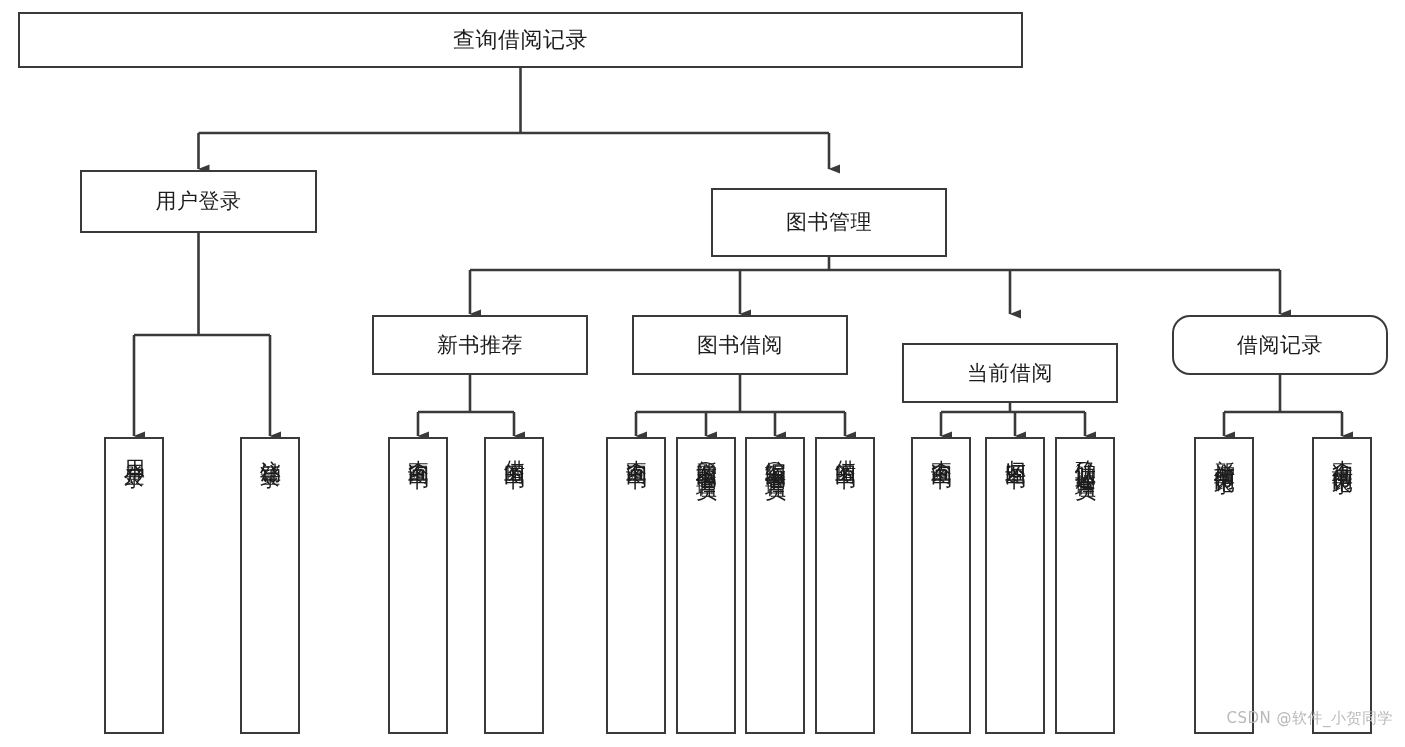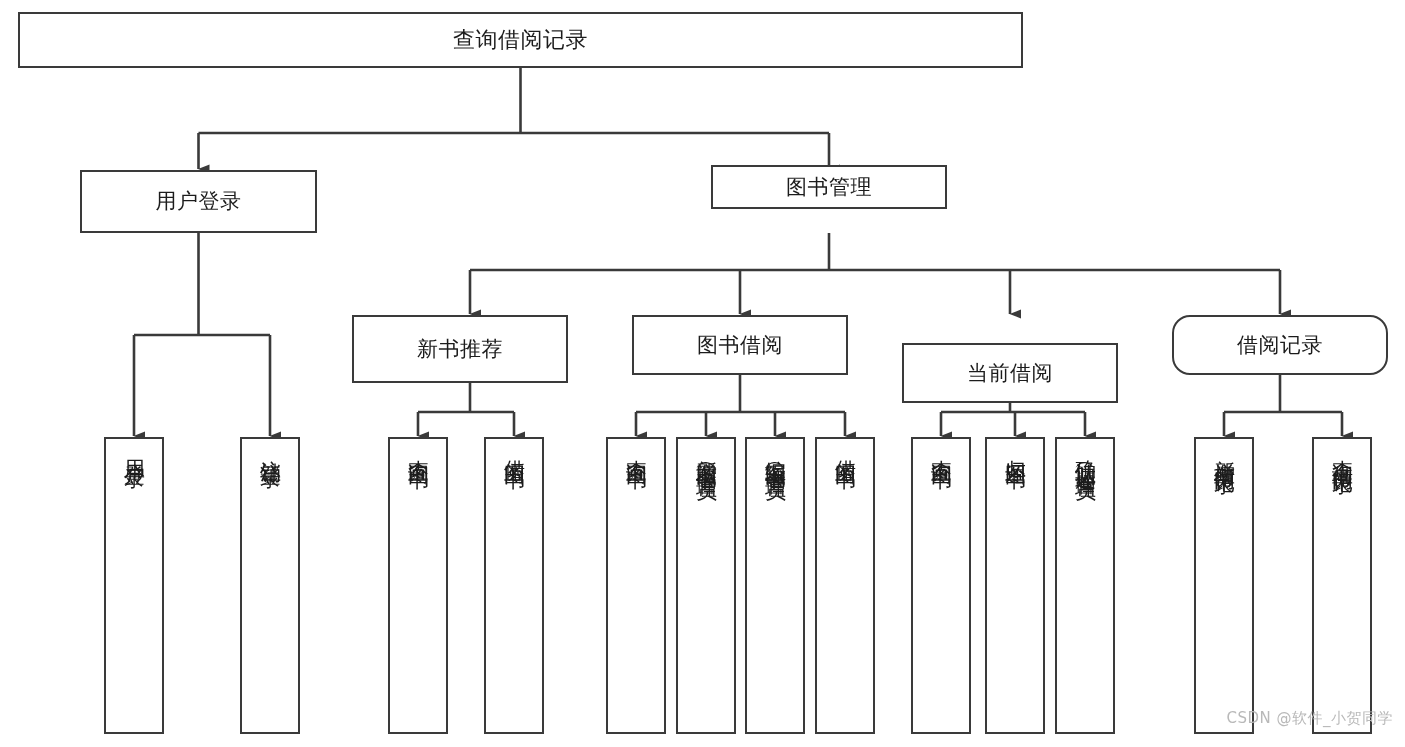--- a/index.html
+++ b/index.html
@@ -124,24 +124,24 @@
       </g>
   </svg>
 
   <div id="nodes-layer">
       <div class="node horiz root" style="left: 18px; top: 12px; width: 1005px; height: 56px;">
         <span class="node-label">查询借阅记录</span>
       </div>
       <div class="node horiz" style="left: 80px; top: 170px; width: 237px; height: 63px;">
         <span class="node-label">用户登录</span>
       </div>
-      <div class="node horiz" style="left: 711px; top: 165px; width: 236px; height: 44px;">
+      <div class="node horiz" style="left: 711px; top: 188px; width: 236px; height: 69px;">
         <span class="node-label">图书管理</span>
       </div>
-      <div class="node horiz" style="left: 352px; top: 315px; width: 216px; height: 68px;">
+      <div class="node horiz" style="left: 372px; top: 315px; width: 216px; height: 60px;">
         <span class="node-label">新书推荐</span>
       </div>
       <div class="node horiz" style="left: 632px; top: 315px; width: 216px; height: 60px;">
         <span class="node-label">图书借阅</span>
       </div>
       <div class="node horiz" style="left: 902px; top: 315px; width: 216px; height: 60px; margin-top: 28px;">
         <span class="node-label">当前借阅</span>
       </div>
       <div class="node horiz" style="left: 1172px; top: 315px; width: 216px; height: 60px; border-radius: 18px;">
         <span class="node-label">借阅记录</span>

